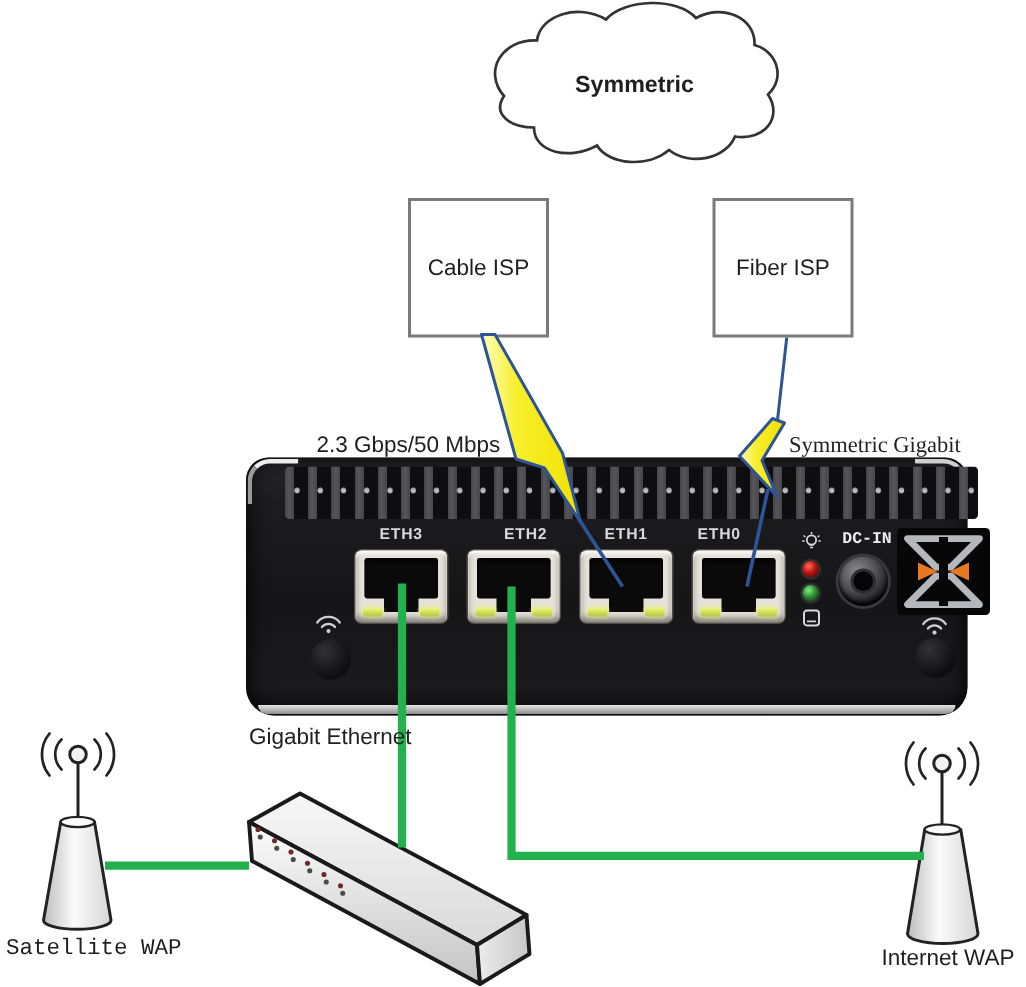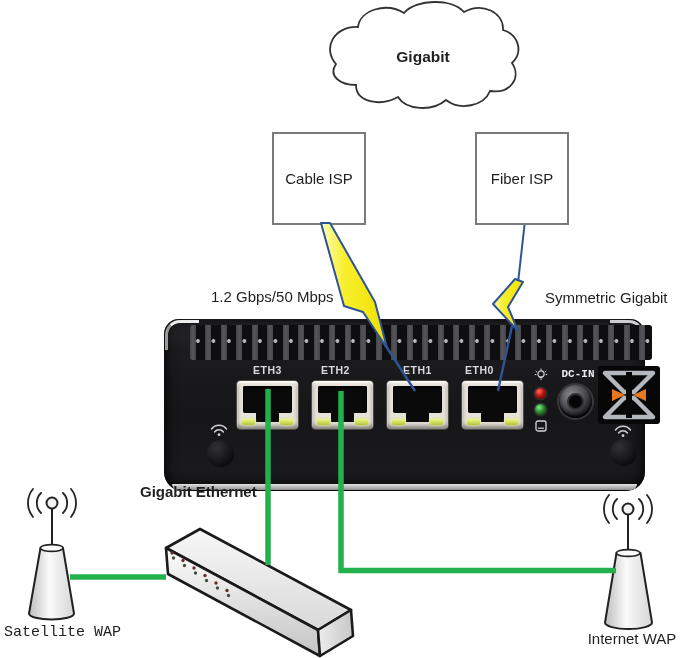--- a/index.html
+++ b/index.html
@@ -4,37 +4,37 @@
 <style>
   * { margin:0; padding:0; box-sizing:border-box; }
   html,body { background:#ffffff; }
   body { font-family:"Liberation Sans", sans-serif; color:#1f1f1f; }
   .stage { position:relative; width:684px; height:658px; background:#ffffff; overflow:hidden; }
 
   
   .lbl { position:absolute; font-size:15px; color:#1f1f1f; white-space:nowrap; }
   .lbl-internet { left:330px; top:48px; width:186px; text-align:center; font-weight:bold; font-size:15.5px; }
   .lbl-cable-speed { left:211px; top:288px; }
-  .lbl-fiber-speed { left:545px; top:289px; }
-  .lbl-gigabit { left:140px; top:483px;font-weight:bold; }
+  .lbl-fiber-speed { left:526px; top:289px;font-family:Liberation Serif, serif; }
+  .lbl-gigabit { left:166px; top:483px; }
   .lbl-satellite { left:4px;  top:624px; width:104px; text-align:center;font-family:Liberation Mono, monospace; }
   .lbl-principal { left:580px; top:630px; width:104px; text-align:center; }
 
   
   .isp-box { position:absolute; top:132px; width:94px; height:93px; background:#ffffff;
              border:2px solid #7a7a7a; display:flex; align-items:center; justify-content:center;
              font-size:15px; z-index:1; }
   .isp-cable { left:272px; }
   .isp-fiber { left:475px; }
 
   
   .device { position:absolute; left:164px; top:305px; width:481px; height:172px; z-index:1;
             background:linear-gradient(180deg,#26262a 0%,#1c1c1f 18%,#161618 55%,#1a1a1d 88%,#111113 100%);
             border-radius:15px 15px 19px 19px;
-            box-shadow:inset 0 0 14px #000;margin-top:14px; }
+            box-shadow:inset 0 0 14px #000; }
   .corner-hl-left { position:absolute; left:1px; top:1px; width:34px; height:30px;
             border-top-left-radius:15px; border-top:3px solid #ededed; border-left:3px solid #9a9a9a;
             border-right:none; border-bottom:none; }
   .corner-hl-right { position:absolute; right:1px; top:1px; width:34px; height:30px;
             border-top-right-radius:15px; border-top:3px solid #cfcfcf; border-right:3px solid #7b7b7b;
             border-left:none; border-bottom:none; }
   .vents { position:absolute; left:26px; top:6px; width:462px; height:35px; border-radius:3px;
             background-image:
               radial-gradient(3px 3px at 8px 16px, #b9babc 55%, rgba(0,0,0,0) 70%),
               repeating-linear-gradient(90deg,#46464a 0px,#55555a 2.5px,#46464a 6px,#0e0e10 6px,#0e0e10 15.5px);
@@ -83,21 +83,21 @@
   <div class="isp-box isp-fiber">
     <span>Fiber ISP</span>
   </div>
 
   <div class="device">
     <div class="corner-hl-left"></div>
     <div class="corner-hl-right"></div>
     <div class="vents"></div>
 
     <span class="eth-label" style="left:73px">ETH3</span>
-    <span class="eth-label" style="left:141px">ETH2</span>
+    <span class="eth-label" style="left:156px">ETH2</span>
     <span class="eth-label" style="left:223px">ETH1</span>
     <span class="eth-label" style="left:285px">ETH0</span>
 
     <div class="port" style="left:73px">
       <div class="port-opening"></div>
       <div class="port-tab"></div>
       <div class="port-led l"></div>
       <div class="port-led r"></div>
     </div>
     <div class="port" style="left:148px">
@@ -241,20 +241,20 @@
     </g>
 
     <g stroke="#22B14C" stroke-width="5.5" fill="none" stroke-linejoin="miter">
       <path d="M268,389 L268,565"></path>
       <path d="M341,391 L341,570.5 L616,570.5"></path>
       <path d="M70,577 L166,577"></path>
     </g>
   </svg>
 
   <div class="txt-layer">
-    <span class="lbl lbl-internet">Gigabit</span>
-    <span class="lbl lbl-cable-speed">1.2 Gbps/50 Mbps</span>
+    <span class="lbl lbl-internet">Symmetric</span>
+    <span class="lbl lbl-cable-speed">2.3 Gbps/50 Mbps</span>
     <span class="lbl lbl-fiber-speed">Symmetric Gigabit</span>
     <span class="lbl lbl-gigabit">Gigabit Ethernet</span>
     <span class="lbl lbl-satellite">Satellite WAP</span>
     <span class="lbl lbl-principal">Internet WAP</span>
   </div>
 </div>
 
 </body></html>

